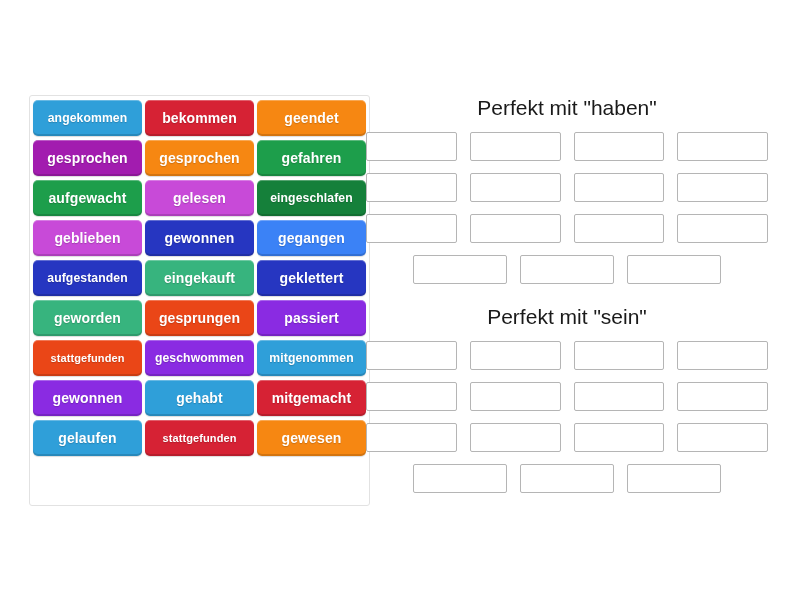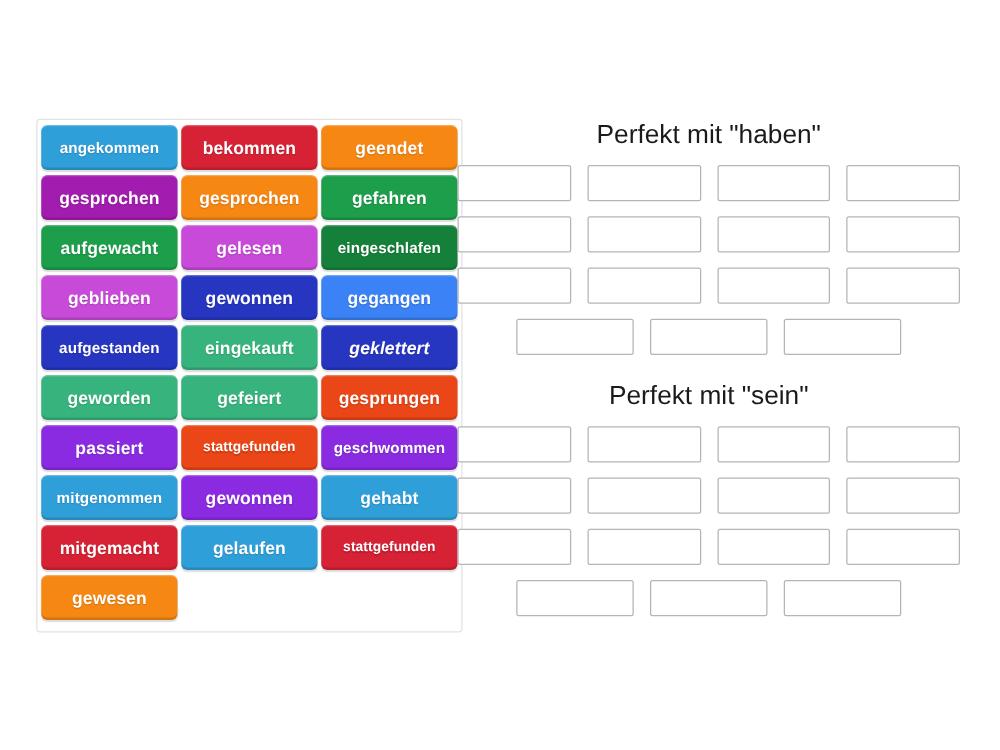--- a/index.html
+++ b/index.html
@@ -110,23 +110,22 @@
       <div class="tile s-md" style="background: rgb(246, 135, 18);">gesprochen</div>
       <div class="tile s-md" style="background: rgb(29, 158, 75);">gefahren</div>
       <div class="tile s-md" style="background: rgb(29, 158, 75);">aufgewacht</div>
       <div class="tile s-md" style="background: rgb(200, 74, 216);">gelesen</div>
       <div class="tile s-sm" style="background: rgb(21, 128, 58);">eingeschlafen</div>
       <div class="tile s-md" style="background: rgb(200, 74, 216);">geblieben</div>
       <div class="tile s-md" style="background: rgb(38, 54, 193);">gewonnen</div>
       <div class="tile s-md" style="background: #3b82f6;">gegangen</div>
       <div class="tile s-sm" style="background: rgb(38, 54, 193);">aufgestanden</div>
       <div class="tile s-md" style="background: rgb(55, 180, 126);">eingekauft</div>
-      <div class="tile s-md" style="background: rgb(38, 54, 193); font-style: italic;">geklettert</div>
+      <div class="tile s-md" style="background: rgb(38, 54, 193);">geklettert</div>
       <div class="tile s-md" style="background: rgb(55, 180, 126);">geworden</div>
-      <div class="tile s-md" style="background: rgb(55, 180, 126);">gefeiert</div>
       <div class="tile s-md" style="background: rgb(234, 70, 23);">gesprungen</div>
       <div class="tile s-md" style="background: rgb(138, 43, 226);">passiert</div>
       <div class="tile s-xs" style="background: rgb(234, 70, 23);">stattgefunden</div>
       <div class="tile s-sm" style="background: rgb(138, 43, 226);">geschwommen</div>
       <div class="tile s-sm" style="background: rgb(47, 159, 217);">mitgenommen</div>
       <div class="tile s-md" style="background: rgb(138, 43, 226);">gewonnen</div>
       <div class="tile s-md" style="background: rgb(47, 159, 217);">gehabt</div>
       <div class="tile s-md" style="background: rgb(214, 34, 52);">mitgemacht</div>
       <div class="tile s-md" style="background: rgb(47, 159, 217);">gelaufen</div>
       <div class="tile s-xs" style="background: rgb(214, 34, 52);">stattgefunden</div>

